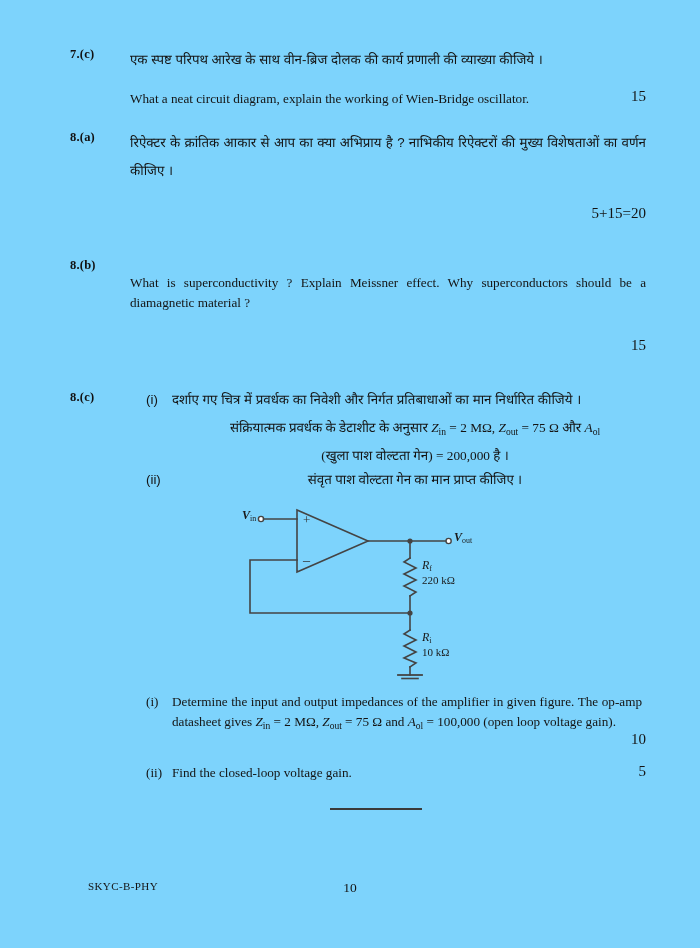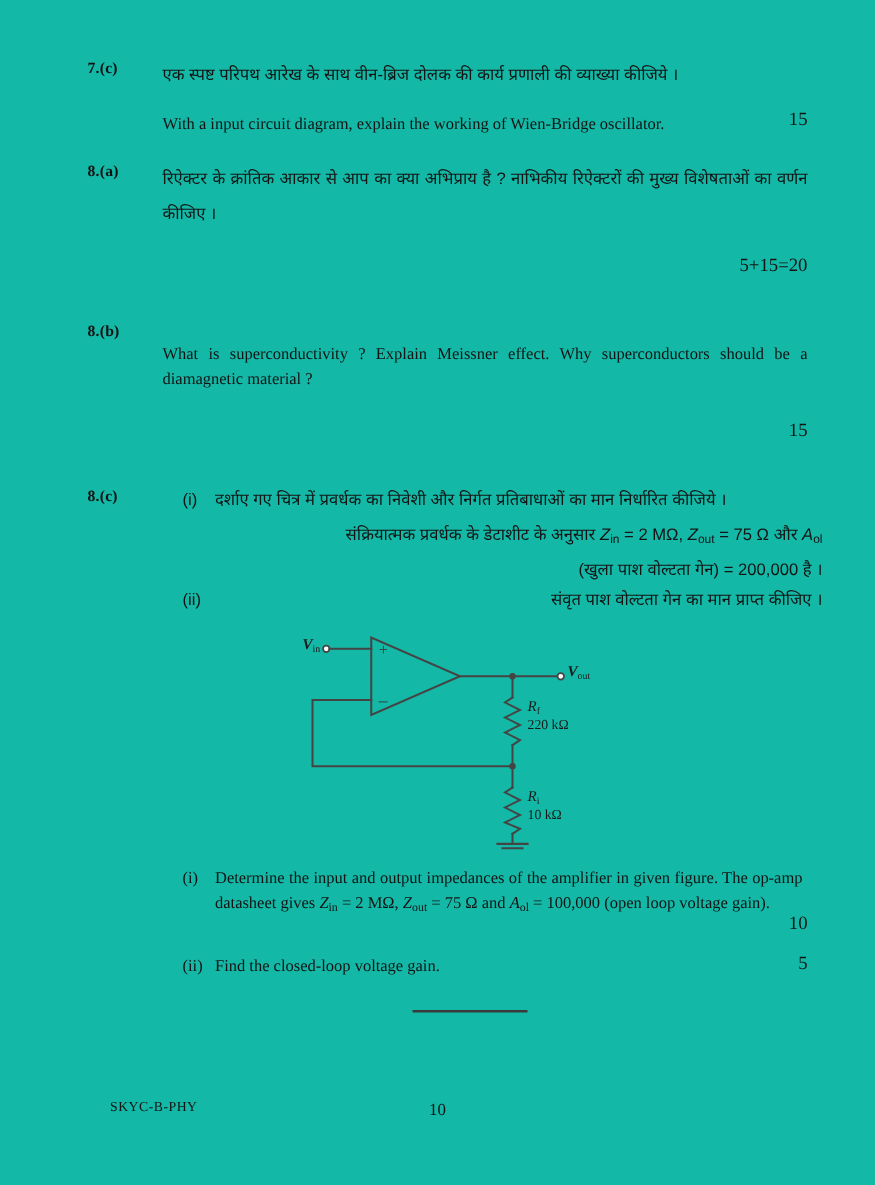--- a/index.html
+++ b/index.html
@@ -4,21 +4,21 @@
 <style>
   html, body {
     margin: 0;
     padding: 0;
     background: #ffffff;
   }
   .page {
     position: relative;
     width: 700px;
     height: 948px;
-    background: #14b8a6;
+    background: #7dd3fc;
     overflow: hidden;
     color: #1a1a1a;
     font-family: "Liberation Serif", "DejaVu Serif", serif;
   }
 
   
   .qrow {
     position: absolute;
     display: flex;
     align-items: flex-start;
@@ -37,21 +37,21 @@
   }
 
   .hi {
     font-family: "Liberation Sans", "DejaVu Sans", sans-serif;
     font-size: 13.3px;
     line-height: 28px;
     color: #141414;
     text-align: justify;
     text-justify: inter-word;
   }
-  .hi.nojust { text-align: right; }
+  .hi.nojust { text-align: center; font-family: Liberation Serif, serif; }
 
   .en {
     font-family: "Liberation Serif", "DejaVu Serif", serif;
     font-size: 13.2px;
     line-height: 19.5px;
     color: #141414;
     text-align: justify;
     text-justify: inter-word;
   }
   .en.nojust { text-align: left; }
@@ -136,21 +136,21 @@
 </style>
 </head>
 <body>
 
 <div class="page">
 
   <div class="qrow" style="left:70px; top:46px; width:576px;">
     <div class="qnum">7.(c)</div>
     <div class="qbody">
       <div class="hi">एक स्पष्ट परिपथ आरेख के साथ वीन-ब्रिज दोलक की कार्य प्रणाली की व्याख्या कीजिये ।</div>
-      <div class="en nojust" style="margin-top:15px;">With a input circuit diagram, explain the working of Wien-Bridge oscillator.</div>
+      <div class="en nojust" style="margin-top:15px;">What a neat circuit diagram, explain the working of Wien-Bridge oscillator.</div>
     </div>
   </div>
   <div class="marks" style="left:586px; top:88px;">15</div>
 
   <div class="qrow" style="left:70px; top:129px; width:576px;">
     <div class="qnum">8.(a)</div>
     <div class="qbody">
       <div class="hi">रिऐक्टर के क्रांतिक आकार से आप का क्या अभिप्राय है ? नाभिकीय रिऐक्टरों की मुख्य विशेषताओं का वर्णन कीजिए ।</div>
     </div>
   </div>

